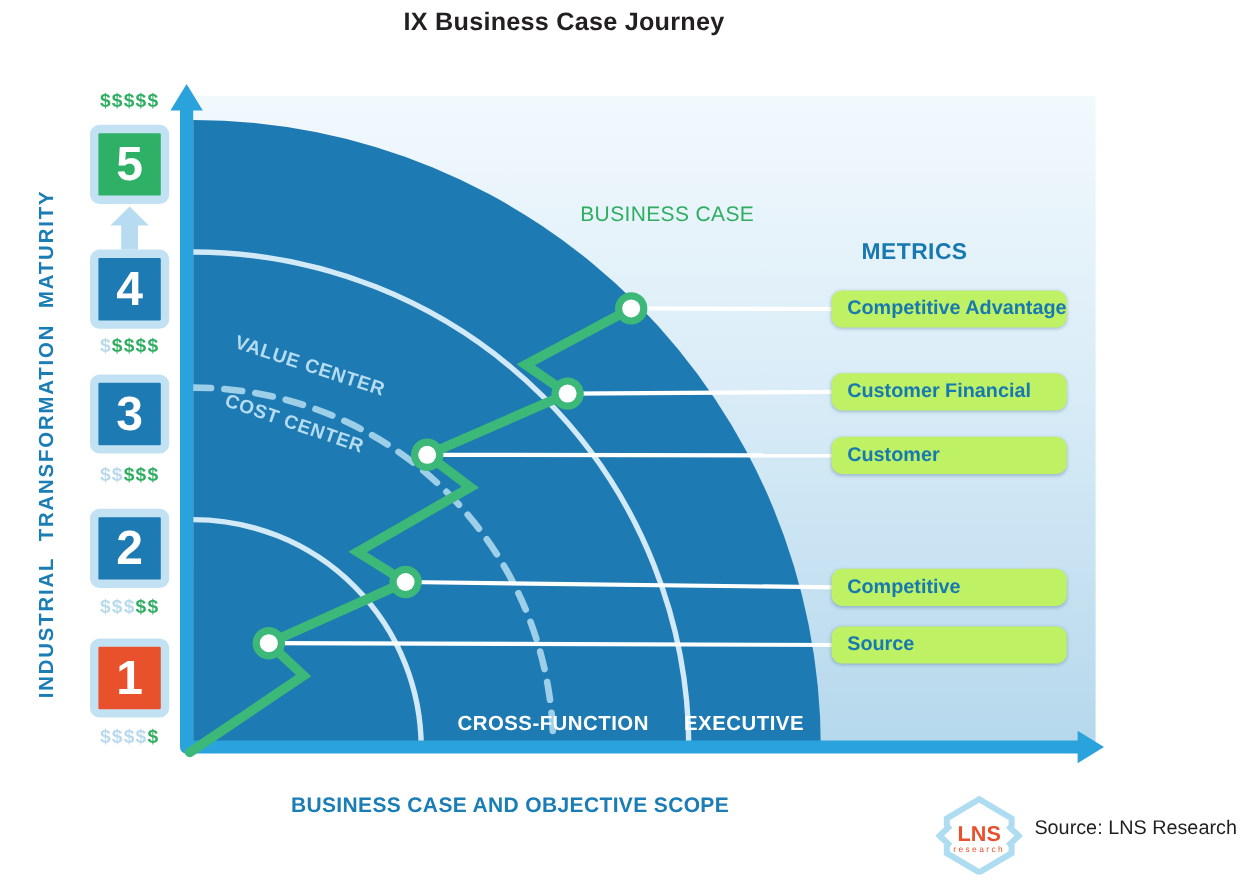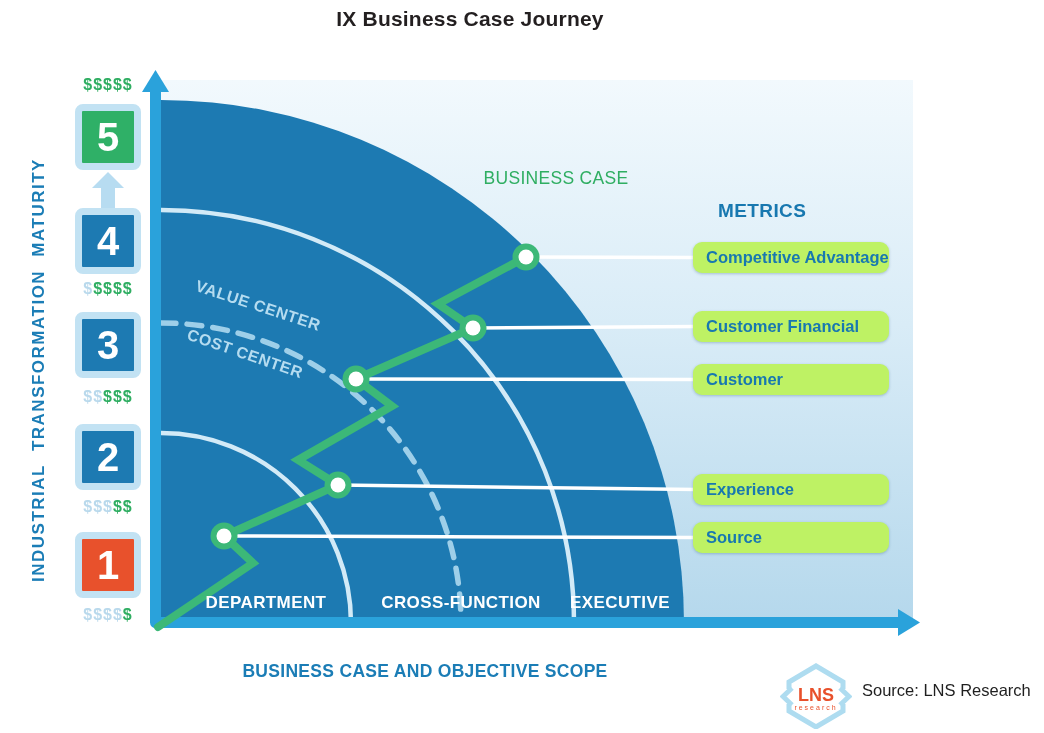--- a/index.html
+++ b/index.html
@@ -55,21 +55,21 @@
   }
   .pill{
     left:693px;width:183px;height:31px;background:#bef264;border-radius:9px;
     box-shadow:0 1px 3px rgba(20,70,110,.28);
     font-size:16.5px;font-weight:bold;color:#1878b0;line-height:31px;padding-left:13px;
   }
   
   .band-label{
     top:593px;text-align:center;font-size:17px;font-weight:bold;color:#ffffff;letter-spacing:.4px;
   }
-  #band-department{left:176px;width:180px;}
+  #band-department{left:164px;width:180px;margin-top:32px;}
   #band-crossfunction{left:371px;width:180px;}
   #band-executive{left:552px;width:136px;}
   
   #xlabel{
     left:160px;top:637px;width:530px;text-align:center;
     font-size:17.5px;font-weight:bold;color:#1b7db6;letter-spacing:.3px;margin-top:24px;
   }
   #source{left:862px;top:681px;font-size:16.5px;color:#1f1f1f;}
   #logo{left:780px;top:660px;}
   svg{display:block;}
@@ -156,21 +156,21 @@
   <div id="cost-center" class="abs arc-label">COST CENTER</div>
 
   <div id="journey-label" class="abs">
     <div>BUSINESS CASE</div>
   </div>
 
   <div id="metrics-header" class="abs">METRICS</div>
   <div class="abs pill" style="top:242px">Competitive Advantage</div>
   <div class="abs pill" style="top:311px">Customer Financial</div>
   <div class="abs pill" style="top:364px">Customer</div>
-  <div class="abs pill" style="top:474px">Experience</div>
+  <div class="abs pill" style="top:474px">Competitive</div>
   <div class="abs pill" style="top:522px">Source</div>
 
   <div id="band-department" class="abs band-label">DEPARTMENT</div>
   <div id="band-crossfunction" class="abs band-label">CROSS-FUNCTION</div>
   <div id="band-executive" class="abs band-label">EXECUTIVE</div>
 
   <div id="xlabel" class="abs">BUSINESS CASE AND OBJECTIVE SCOPE</div>
 
   <svg id="logo" class="abs" width="72" height="72" viewBox="0 0 72 72">
     <g fill="none" stroke="#aedcf0" stroke-width="5">

